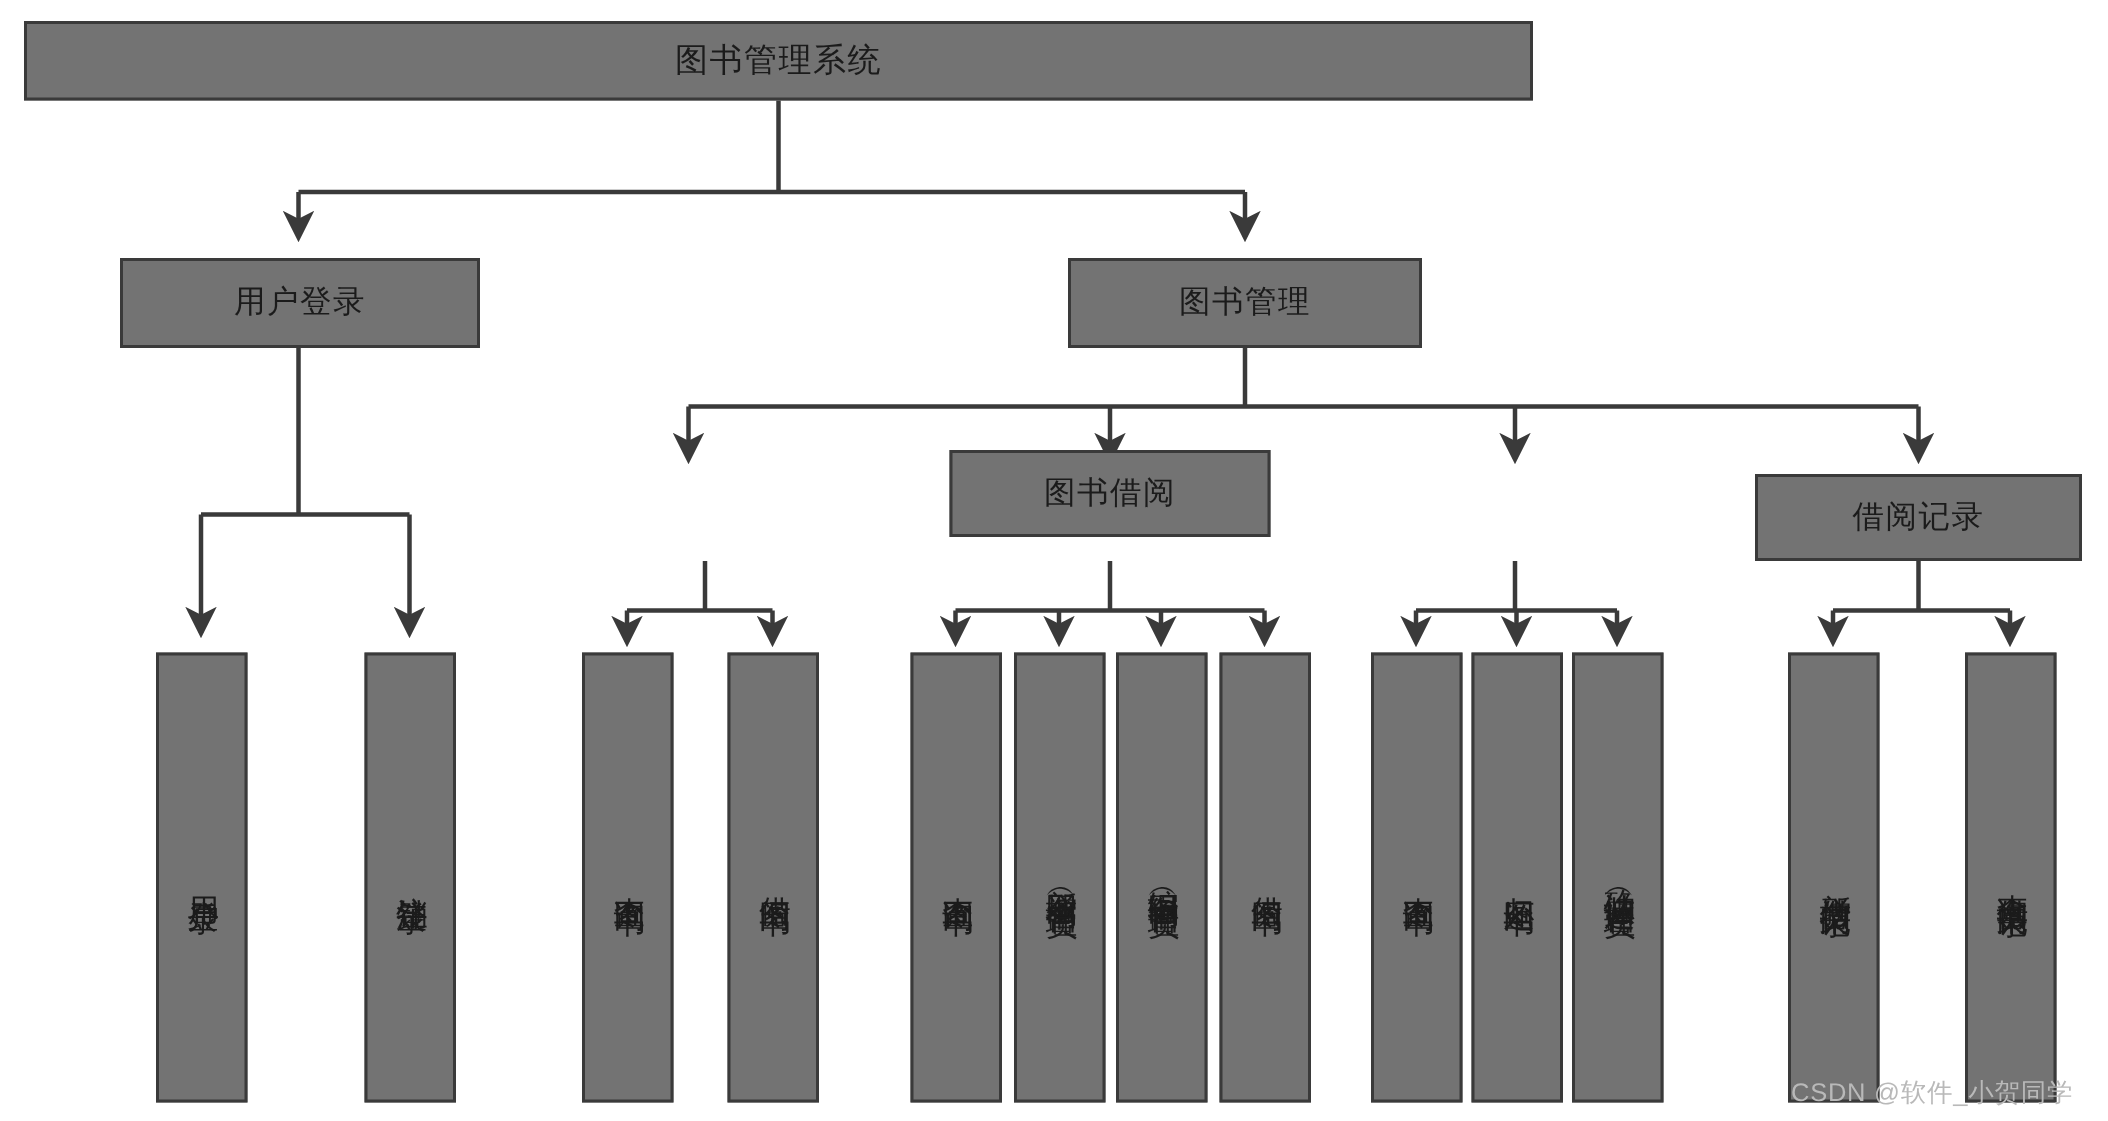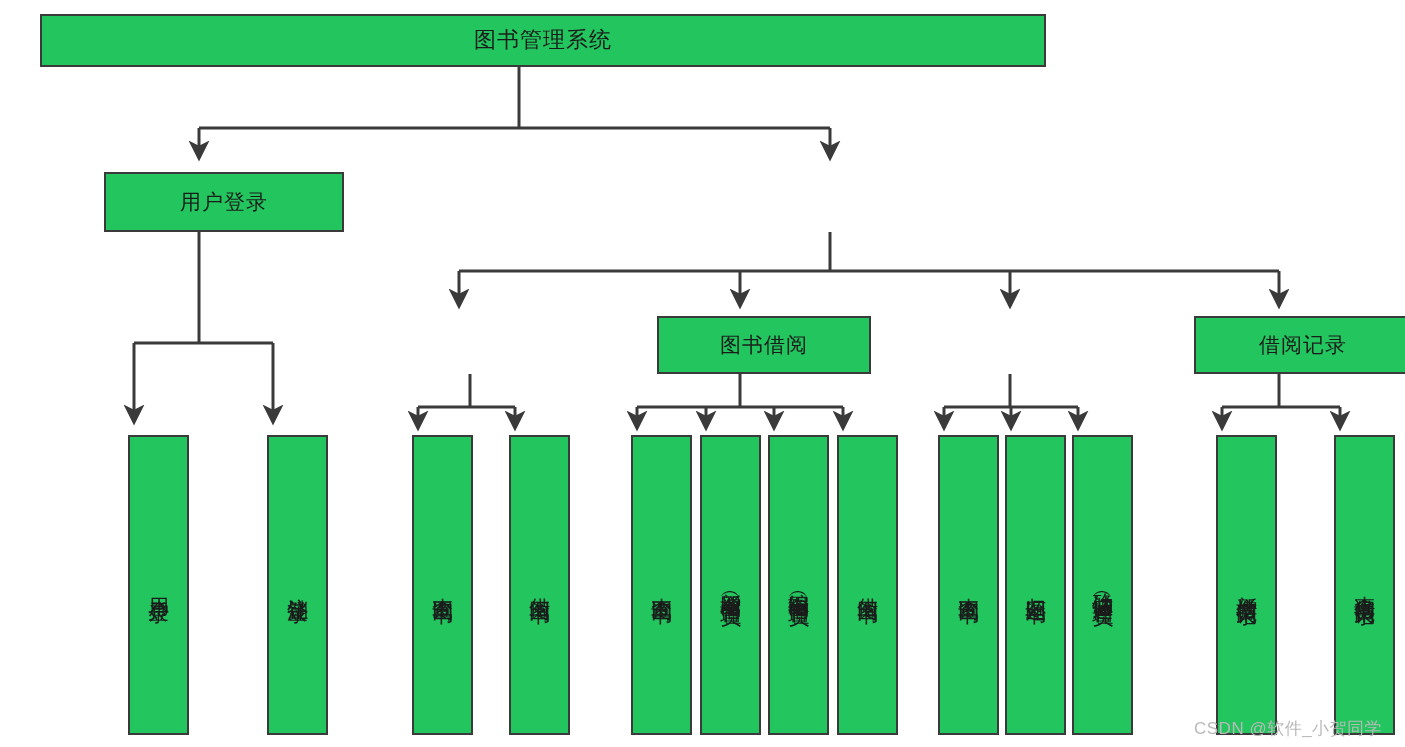--- a/index.html
+++ b/index.html
@@ -23,28 +23,27 @@
     left: 0;
     top: 0;
     width: 1405px;
     height: 747px;
     pointer-events: none;
   }
   .node {
     position: absolute;
     box-sizing: border-box;
     border: 2px solid #3a3a3a;
-    background: #22c55e;
+    background: #737373;
     color: #1b1b1b;
     display: flex;
     align-items: center;
     justify-content: center;
     text-align: center;
     z-index: 2;
-    margin-left: 24px;
   }
   .node.horiz {
     font-size: 21px;
     letter-spacing: 1px;
     line-height: 1.2;
   }
   .node.root {
     font-size: 22px;
   }
   .node.vert {
@@ -124,22 +123,23 @@
       <path d="M 1279 374 L 1279 407"></path>
       <path d="M 1222 407 L 1340 407"></path>
       <path d="M 1222 407 L 1222 428" marker-end="url(#arrow)"></path>
       <path d="M 1340 407 L 1340 428" marker-end="url(#arrow)"></path>
     </g>
   </svg>
 
   <div class="node horiz root" style="left:16px; top:14px; width:1006px; height:53px;">图书管理系统</div>
 
   <div class="node horiz" style="left:80px; top:172px; width:240px; height:60px;">用户登录</div>
+  <div class="node horiz" style="left:712px; top:172px; width:236px; height:60px;">图书管理</div>
 
-  <div class="node horiz" style="left:633px; top:316px; width:214px; height:58px;">图书借阅</div>
+  <div class="node horiz" style="left:633px; top:300px; width:214px; height:58px;">图书借阅</div>
   <div class="node horiz" style="left:1170px; top:316px; width:218px; height:58px;">借阅记录</div>
 
   <div class="node vert" style="left:104px; top:435px; width:61px; height:300px;">
     <span class="vtext">用户登录</span>
   </div>
   <div class="node vert" style="left:243px; top:435px; width:61px; height:300px;">
     <span class="vtext">注销登录</span>
   </div>
 
   <div class="node vert" style="left:388px; top:435px; width:61px; height:300px;">

